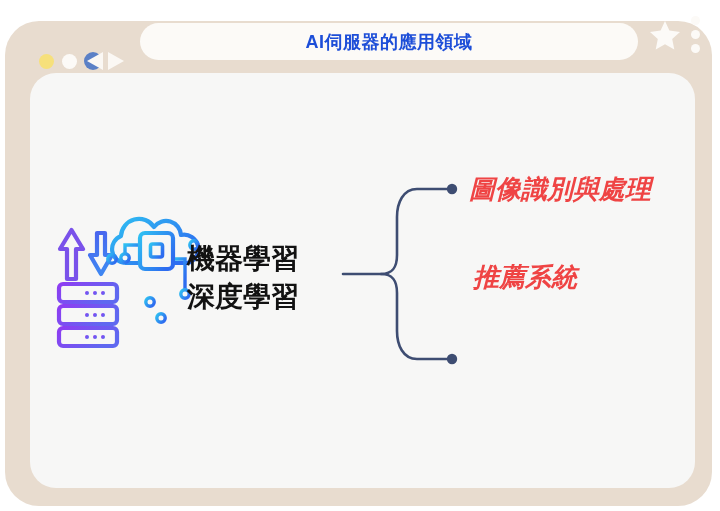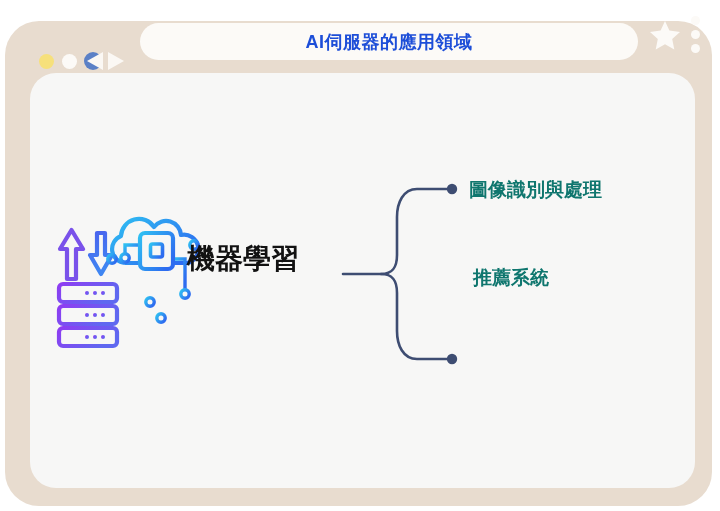--- a/index.html
+++ b/index.html
@@ -29,21 +29,21 @@
 
   
   .card{position:absolute;left:25px;top:52px;width:665px;height:415px;
     background:#f7f7f6;border-radius:26px;}
 
   
   .icon-cluster{position:absolute;left:25px;top:124px;width:150px;height:158px;}
   .root-label{position:absolute;left:157px;top:167px;width:140px;
     font-size:28px;line-height:38px;font-weight:700;color:#121212;}
   .brace{position:absolute;left:311px;top:106px;width:130px;height:196px;}
-  .branch{position:absolute;font-weight:700;color:#0f766e;font-size:19px;line-height:33px;}
+  .branch{position:absolute;font-weight:700;color:#ef4444;font-size:26px;line-height:33px;font-style:italic;}
   .branch.b1{left:439px;top:100px;white-space:nowrap;}
   .branch.b2{left:443px;top:188px;white-space:nowrap;}
   .branch.b3{left:439px;top:276px;width:196px;}
 </style>
 </head>
 <body>
 
 <div class="window">
 
   <div class="titlebar">
@@ -123,20 +123,21 @@
           <path d="M118,62 H130 V92"></path>
             <circle cx="130" cy="97" r="4.2"></circle>
         </g>
         <rect x="85" y="36" width="33" height="36" rx="5" fill="#f7f7f6" stroke="url(#cloudG)" stroke-width="4.2"></rect>
         <rect x="95.5" y="47" width="12" height="13" rx="2" fill="none" stroke="url(#cloudG)" stroke-width="3.6"></rect>
       </g>
     </svg>
 
     <div class="root-label">
       <div>機器學習</div>
+      <div>深度學習</div>
     </div>
 
     <svg class="brace" viewBox="0 0 130 196">
       <g stroke="#3e4d72" stroke-width="2.6" fill="none" stroke-linecap="round">
         <path d="M2,95 H40 C52,95 56,88 56,76 V38 C56,24 62,10 76,10 H106"></path>
         <path d="M40,95 C52,95 56,102 56,114 V152 C56,166 62,180 76,180 H106"></path>
       </g>
       <circle cx="111" cy="10" r="5.2" fill="#3e4d72"></circle>
       <circle cx="111" cy="180" r="5.2" fill="#3e4d72"></circle>
     </svg>

